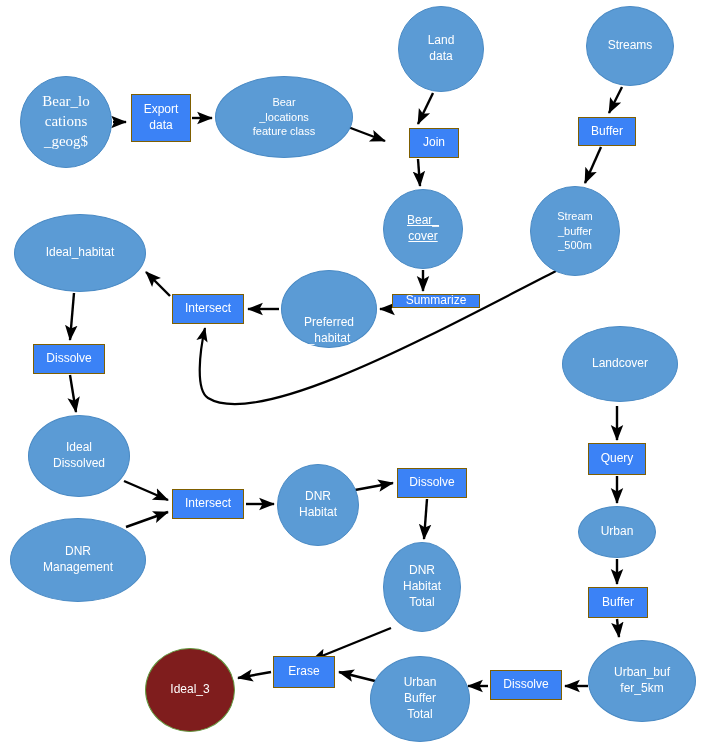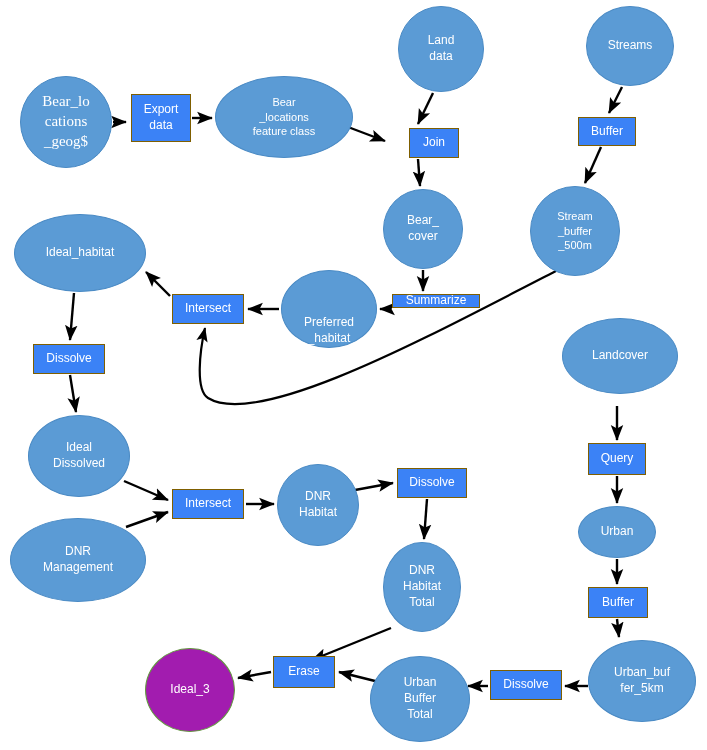--- a/index.html
+++ b/index.html
@@ -35,21 +35,21 @@
     line-height: 1.32;
     box-sizing: border-box;
     z-index: 2;
   }
   .node.ellipse {
     border-radius: 50%;
     background: #5B9BD5;
     border: 1px solid #4A8AC4;
   }
   .node.ellipse.green {
-    background: #a21caf;
+    background: #7f1d1d;
     border: 1px solid #63993F;
     justify-content: center;
   }
   .node.rect {
     background: #3b82f6;
     border: 1px solid #7F5F00;
   }
   .node .label {
     display: block;
     width: 100%;
@@ -120,21 +120,21 @@
       </div>
       <div class="node rect" style="left: 389px; top: 128px; width: 50px; height: 30px; font-size: 12px; margin-left: 20px;">
         <span class="label">Join</span>
       </div>
       <div class="node ellipse" style="left: 586px; top: 6px; width: 88px; height: 80px; font-size: 12px;">
         <span class="label">Streams</span>
       </div>
       <div class="node rect" style="left: 578px; top: 117px; width: 58px; height: 29px; font-size: 12px;">
         <span class="label">Buffer</span>
       </div>
-      <div class="node ellipse" style="left: 383px; top: 189px; width: 80px; height: 80px; font-size: 12px;">
+      <div class="node ellipse" style="left: 383px; top: 189px; width: 80px; height: 80px; font-size: 12px; text-decoration: underline;">
         <span class="label">Bear_
 cover</span>
       </div>
       <div class="node ellipse" style="left: 530px; top: 186px; width: 90px; height: 90px; font-size: 11px;">
         <span class="label">Stream
 _buffer
 _500m</span>
       </div>
       <div class="node rect" style="left: 392px; top: 294px; width: 88px; height: 14px; font-size: 12px;">
         <span class="label">Summarize</span>
@@ -168,21 +168,21 @@
 Habitat</span>
       </div>
       <div class="node rect" style="left: 397px; top: 468px; width: 70px; height: 30px; font-size: 12px;">
         <span class="label">Dissolve</span>
       </div>
       <div class="node ellipse" style="left: 383px; top: 542px; width: 78px; height: 90px; font-size: 12px;">
         <span class="label">DNR
 Habitat
 Total</span>
       </div>
-      <div class="node ellipse" style="left: 562px; top: 318px; width: 116px; height: 76px; font-size: 12px;">
+      <div class="node ellipse" style="left: 562px; top: 326px; width: 116px; height: 76px; font-size: 12px;">
         <span class="label">Landcover</span>
       </div>
       <div class="node rect" style="left: 588px; top: 443px; width: 58px; height: 32px; font-size: 12px;">
         <span class="label">Query</span>
       </div>
       <div class="node ellipse" style="left: 578px; top: 506px; width: 78px; height: 52px; font-size: 12px;">
         <span class="label">Urban</span>
       </div>
       <div class="node rect" style="left: 588px; top: 587px; width: 60px; height: 31px; font-size: 12px;">
         <span class="label">Buffer</span>

